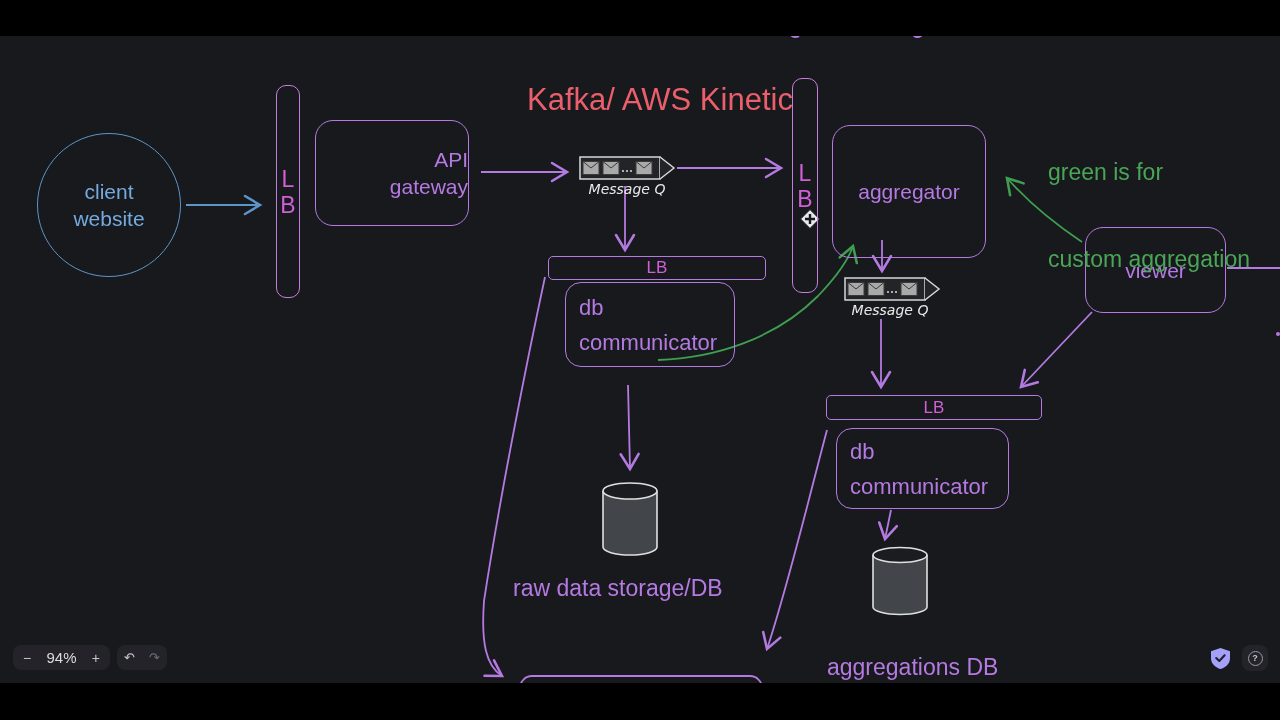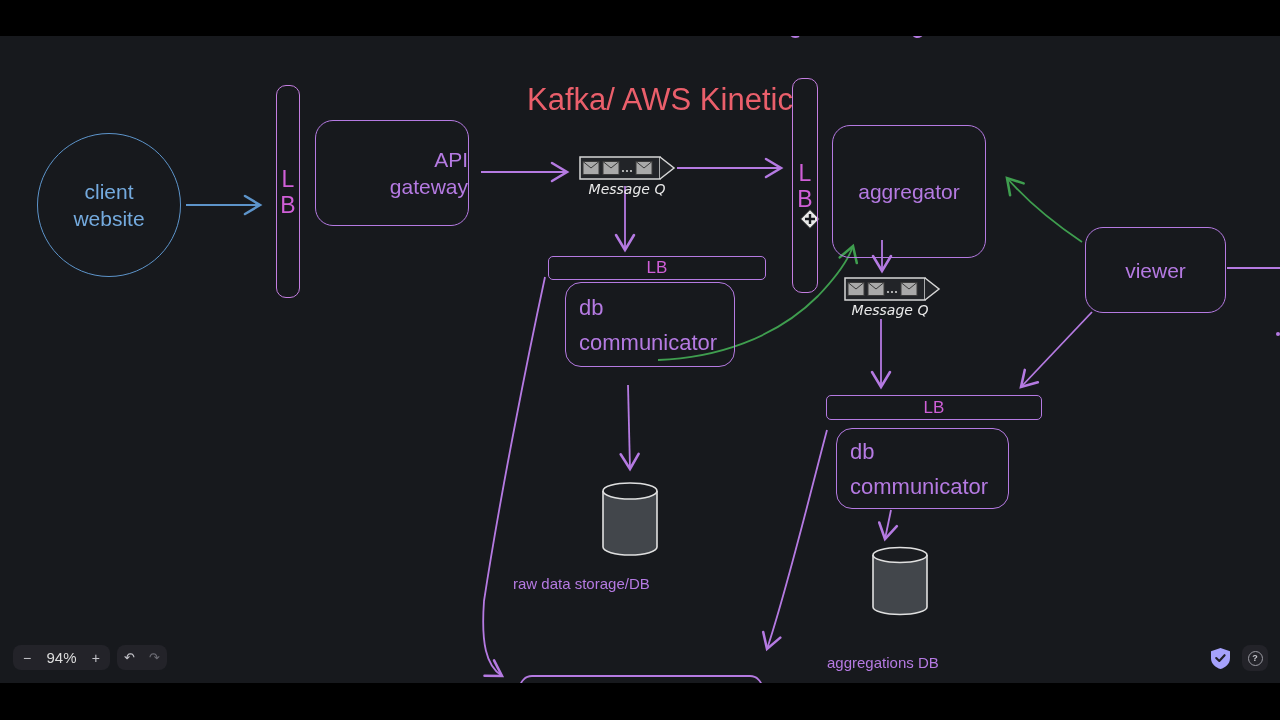--- a/index.html
+++ b/index.html
@@ -26,21 +26,21 @@
   .node{position:absolute;border:1.7px solid var(--violet);border-radius:18px;color:var(--violet);
         font-size:21px;line-height:27px;display:flex;flex-direction:column;align-items:center;justify-content:center;text-align:center;}
   .node.left-align{align-items:flex-start;text-align:left;padding-left:13px;font-size:22px;line-height:29px;border-radius:16px;gap:6px;}
   .lbv{border-radius:10px;border-color:#c47ee0;color:var(--magenta);font-size:23px;line-height:26px;}
   .lbh{border-radius:5px;color:var(--magenta);font-size:17px;line-height:22px;}
   .circle{border-radius:50%;border-color:var(--blue-stroke);color:var(--blue-text);font-size:21px;}
 
   .floating{position:absolute;white-space:pre;}
   .kafka{color:var(--red);font-size:31px;}
   .green-note{color:var(--green);font-size:23px;line-height:29px;}
-  .db-label{color:var(--violet);font-size:15px;}
+  .db-label{color:var(--violet);font-size:23px;}
 
   .ui-panel{position:absolute;height:25px;background:var(--panel);border-radius:8px;display:flex;align-items:center;color:#cfcfd4;}
   .zoom-panel{left:13px;top:609px;width:97px;justify-content:space-between;padding:0 10px;}
   .zoom-btn{font-size:14px;color:#c4c4ca;cursor:default;}
   .zoom-val{font-size:15px;color:#dcdcdc;}
   .hist-panel{left:117px;top:609px;width:50px;justify-content:space-around;}
   .hist-btn{font-size:13px;color:#c4c4ca;}
   .hist-btn.dim{color:#6d6d75;}
   .help-btn{position:absolute;left:1242px;top:609px;width:26px;height:26px;background:var(--panel);border-radius:8px;
             display:flex;align-items:center;justify-content:center;}
@@ -189,20 +189,24 @@
       <div>LB</div>
     </div>
 
     <div class="node left-align" style="left:836px;top:392px;width:173px;height:81px;">
       <div>db</div>
       <div>communicator</div>
     </div>
 
     <div class="floating kafka" style="left:527px;top:46px;">Kafka/ AWS Kinetic</div>
 
+    <div class="floating green-note" style="left:1048px;top:64px;">
+      <div>green is for</div>
+      <div>custom aggregation</div>
+    </div>
 
     <div class="floating db-label" style="left:513px;top:539px;">raw data storage/DB</div>
     <div class="floating db-label" style="left:827px;top:618px;">aggregations DB</div>
 
     <div class="ui-panel zoom-panel">
       <span class="zoom-btn">−</span>
       <span class="zoom-val">94%</span>
       <span class="zoom-btn">+</span>
     </div>
     <div class="ui-panel hist-panel">

